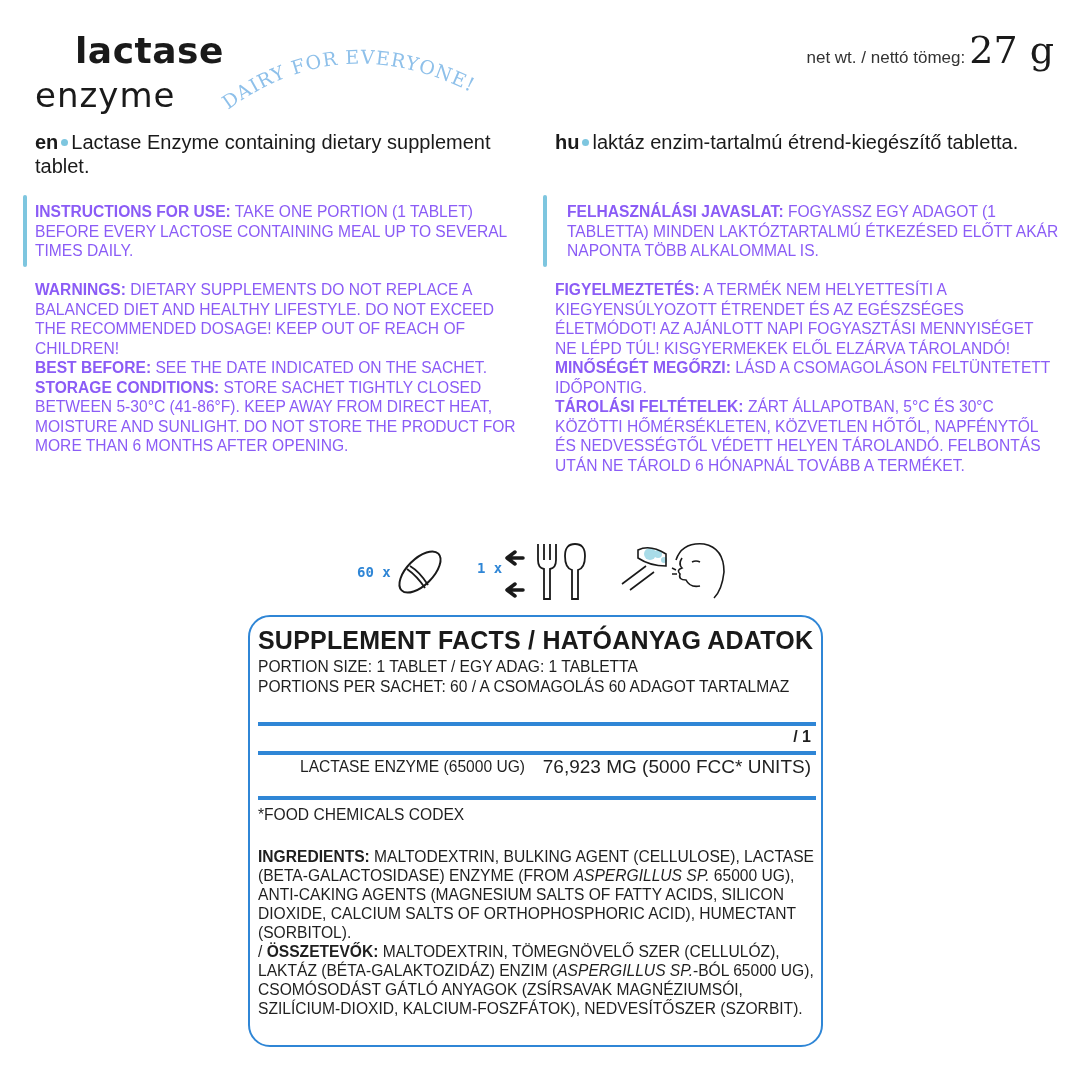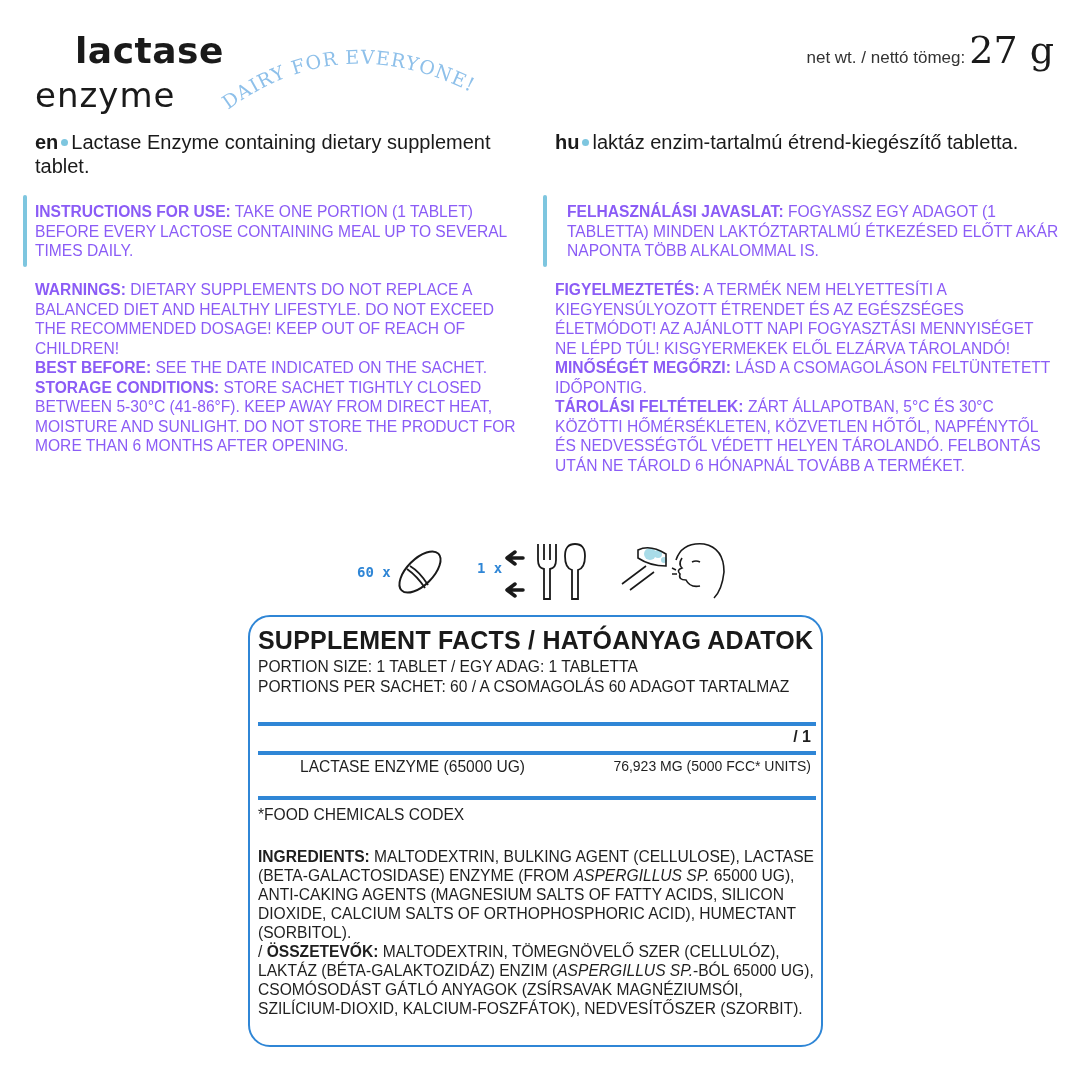--- a/index.html
+++ b/index.html
@@ -47,21 +47,21 @@
   
   .facts {
     left: 248px; top: 615px; width: 575px; height: 432px;
     border: 2px solid #2f86d6; border-radius: 22px; box-sizing: border-box;
   }
   .facts-title { left: 258px; top: 626px; font-size: 25px; font-weight: bold; color: #1a1a1a; letter-spacing: 0.2px; }
   .facts-meta { left: 258px; top: 657px; width: 555px; font-size: 15.6px; line-height: 19.5px; color: #1f1f1f; text-transform: uppercase; }
   .rule { left: 258px; width: 558px; height: 4px; background: #2f86d6; }
   .per { left: 258px; top: 728px; width: 553px; text-align: right; font-size: 16px; font-weight: bold; color: #1f1f1f; }
   .row-name { left: 258px; top: 757px; width: 300px; font-size: 15.6px; line-height: 19.5px; color: #1f1f1f; text-transform: uppercase; margin-left: 42px; }
-  .row-val { left: 530px; top: 757px; width: 281px; text-align: right; font-size: 14px; line-height: 19.5px; color: #1f1f1f; text-transform: uppercase; }
+  .row-val { left: 530px; top: 757px; width: 281px; text-align: right; font-size: 19px; line-height: 19.5px; color: #1f1f1f; text-transform: uppercase; }
   .footnote { left: 258px; top: 806px; font-size: 15.6px; color: #1f1f1f; }
   .ingredients { left: 258px; top: 847px; width: 560px; font-size: 15.6px; line-height: 19px; color: #1f1f1f; text-transform: uppercase; }
   .ingredients b { font-weight: bold; }
   .ingredients i { font-style: italic; }
 </style>
 </head>
 <body>
 
 <div class="abs brand-main">lactase</div>
 <div class="abs brand-sub">enzyme</div>

